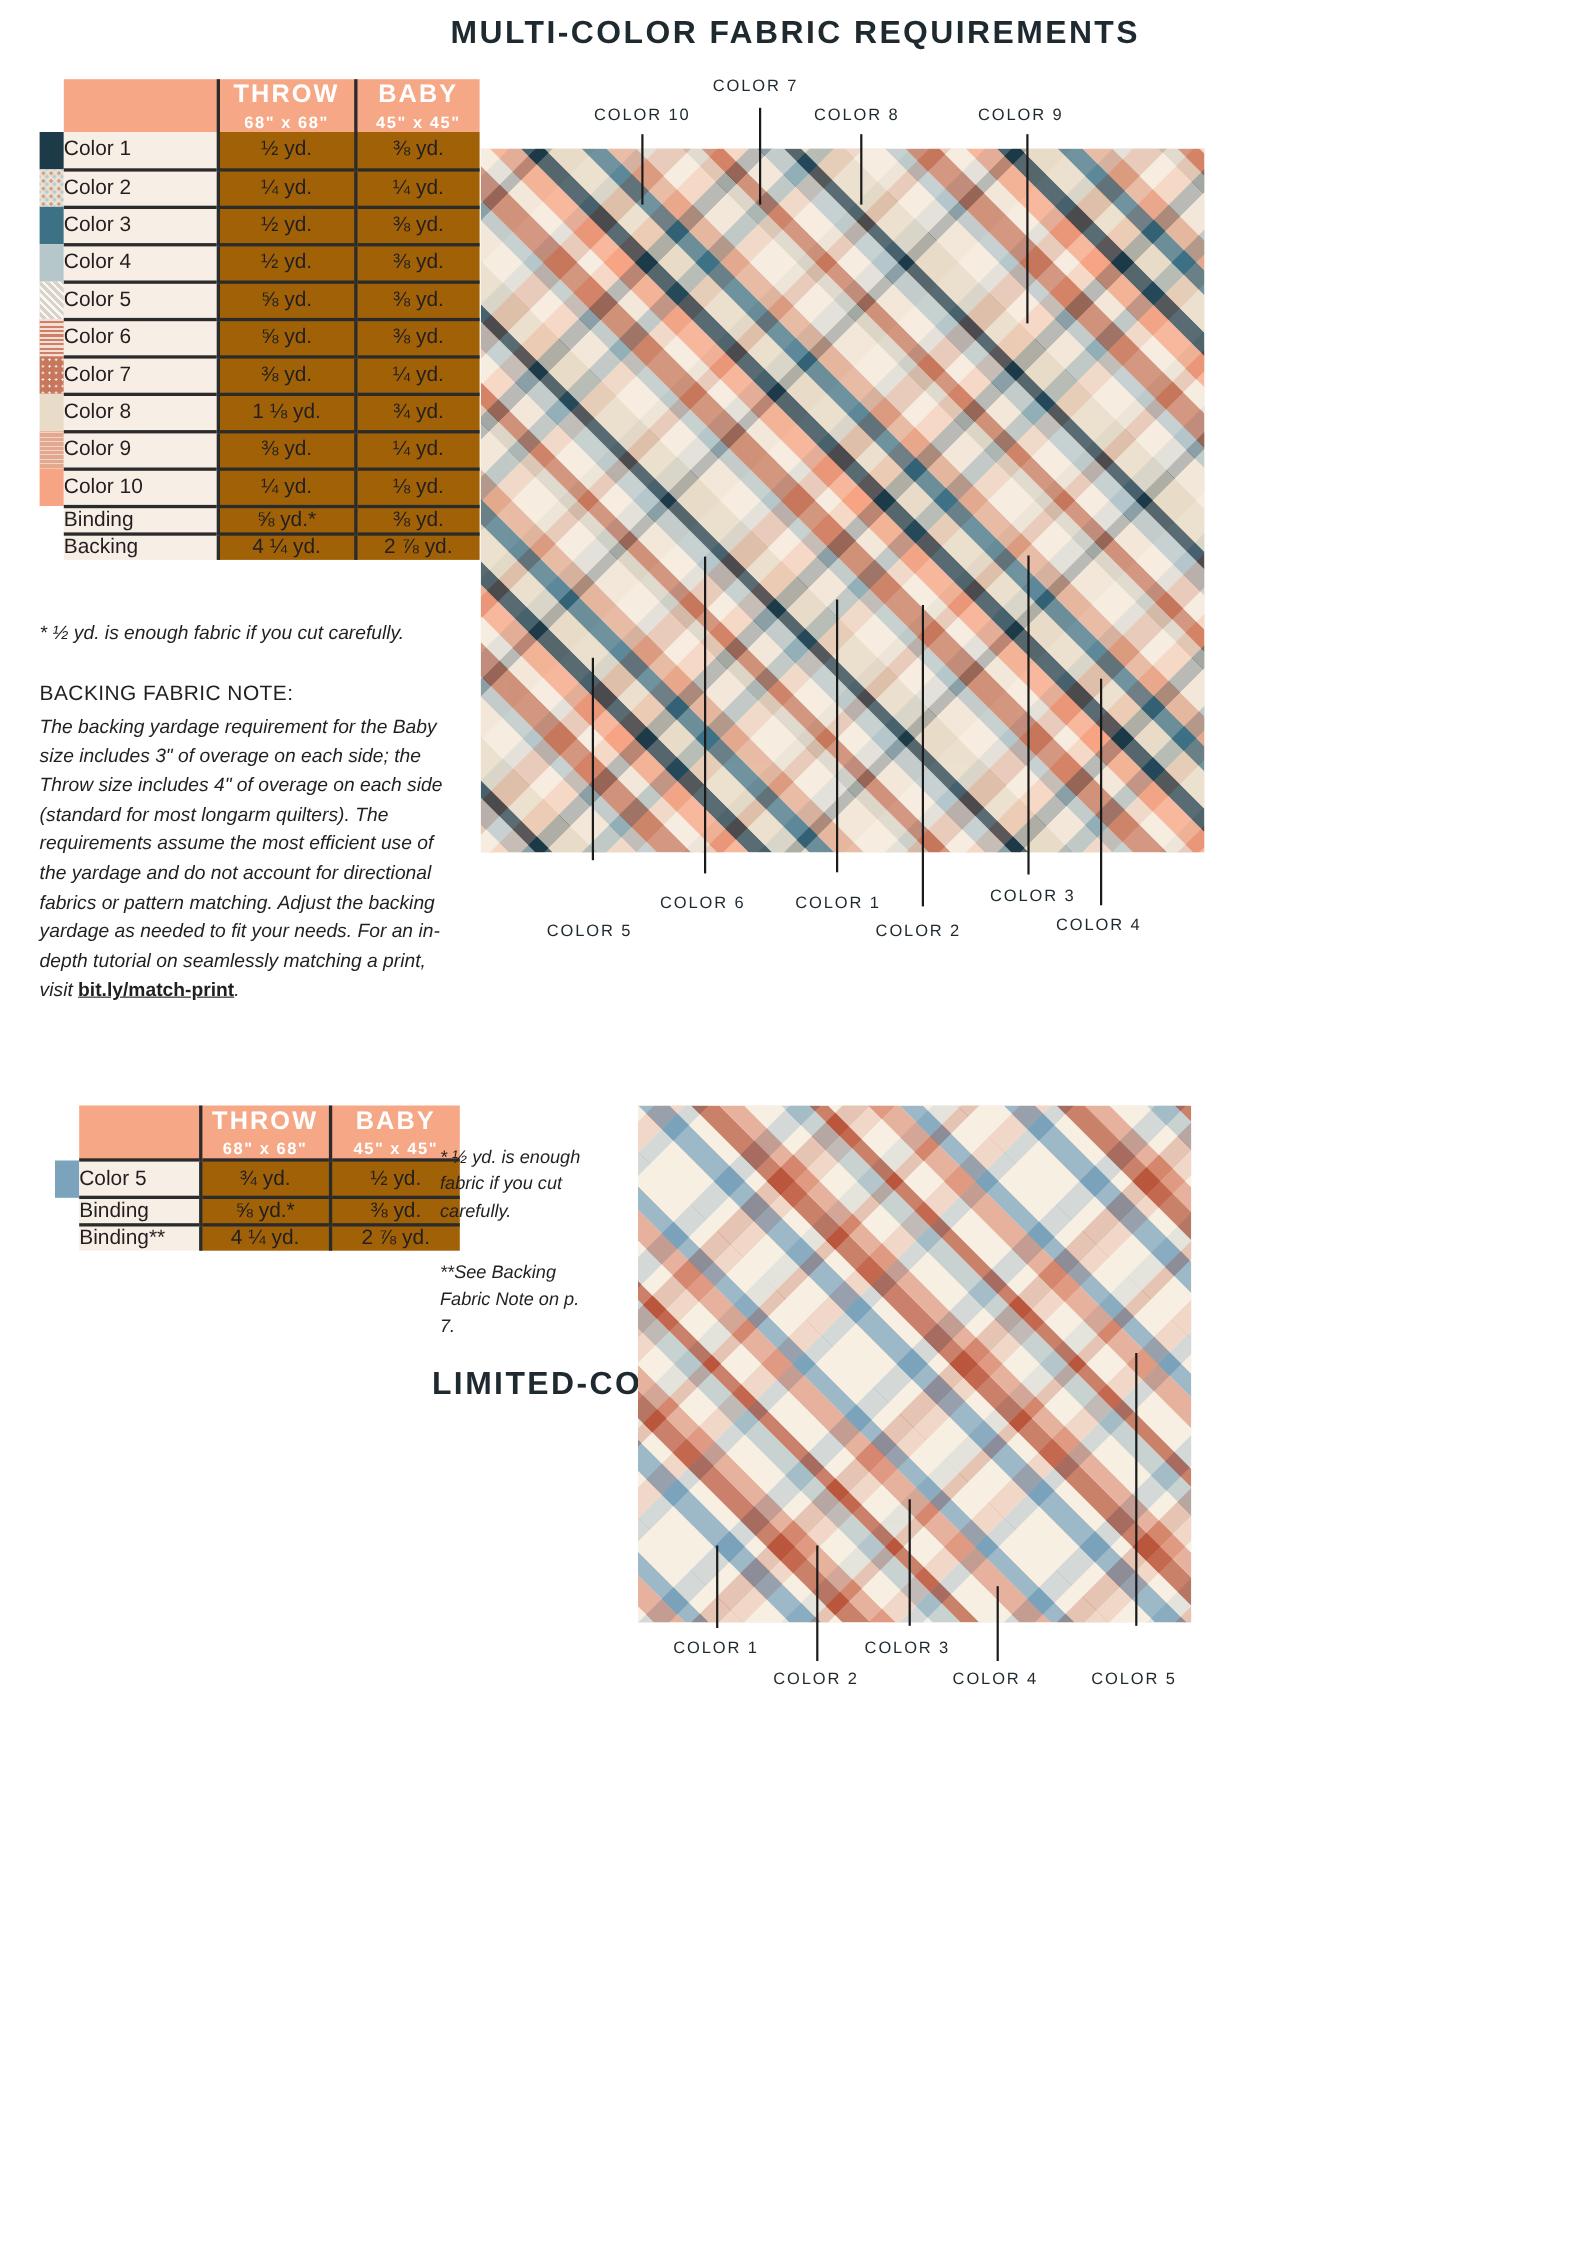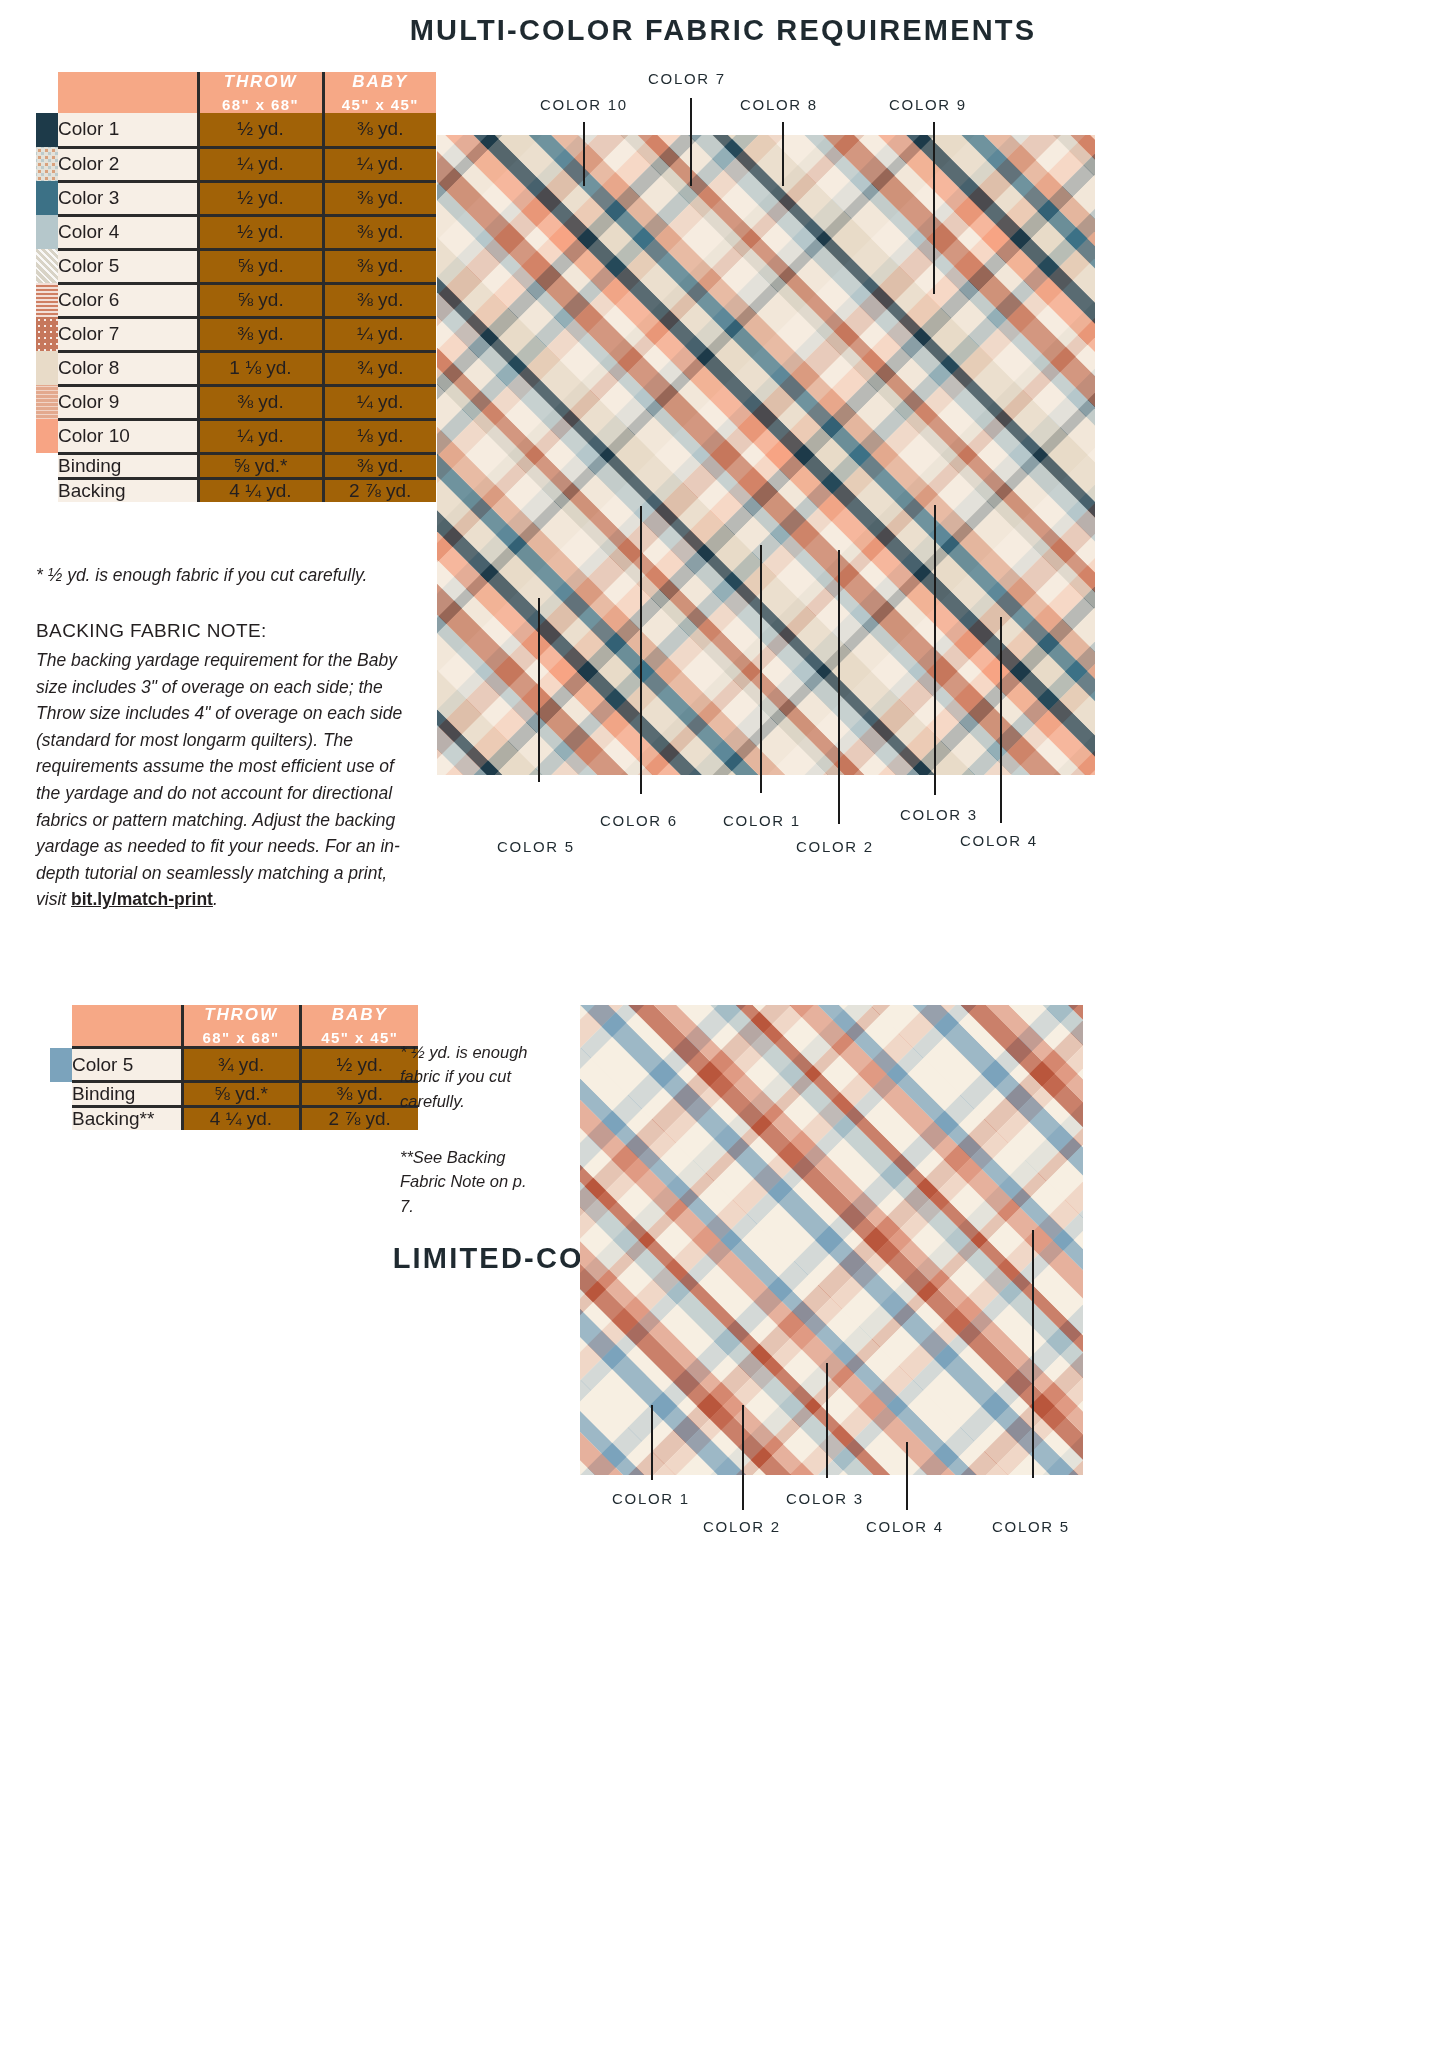--- a/index.html
+++ b/index.html
@@ -31,21 +31,21 @@
 
   .hdr-blank{ background:#f6a886; width:140px; }
   .hdr-cell{
     background:#f6a886;
     color:#ffffff;
     text-align:center;
     vertical-align:middle;
     border-left:3px solid #2b2b2b;
     padding:10px 4px 12px 4px;
   }
-  .hdr-cell .h1{ font-weight:bold; font-size:17px; letter-spacing:1.9px; display:block;font-style:italic; }
+  .hdr-cell .h1{ font-weight:bold; font-size:23px; letter-spacing:1.9px; display:block; }
   .hdr-cell .h2{ font-weight:bold; font-size:15px; letter-spacing:1.4px; display:block; margin-top:4px;}
 
   .row-label{
     background:#f7efe6;
     font-size:19px;
     padding:7px 0 7px 14px;
     border-top:3px solid #2b2b2b;
     white-space:nowrap;
   }
   .row-val{
@@ -610,21 +610,21 @@
           <td class="row-val">½ yd.</td>
         </tr>
         <tr>
           <td class="swcell"></td>
           <td class="row-label">Binding</td>
           <td class="row-val">⅝ yd.*</td>
           <td class="row-val">⅜ yd.</td>
         </tr>
         <tr>
           <td class="swcell"></td>
-          <td class="row-label">Backing**</td>
+          <td class="row-label">Binding**</td>
           <td class="row-val">4 ¼ yd.</td>
           <td class="row-val">2 ⅞ yd.</td>
         </tr>
       </tbody>
   </table>
 </div>
 
 <div class="side-note" style="left:400px; top:1040px;">* ½ yd. is enough fabric if you cut carefully.</div>
 <div class="side-note" style="left:400px; top:1145px;">**See Backing Fabric Note on p. 7.</div>
 

